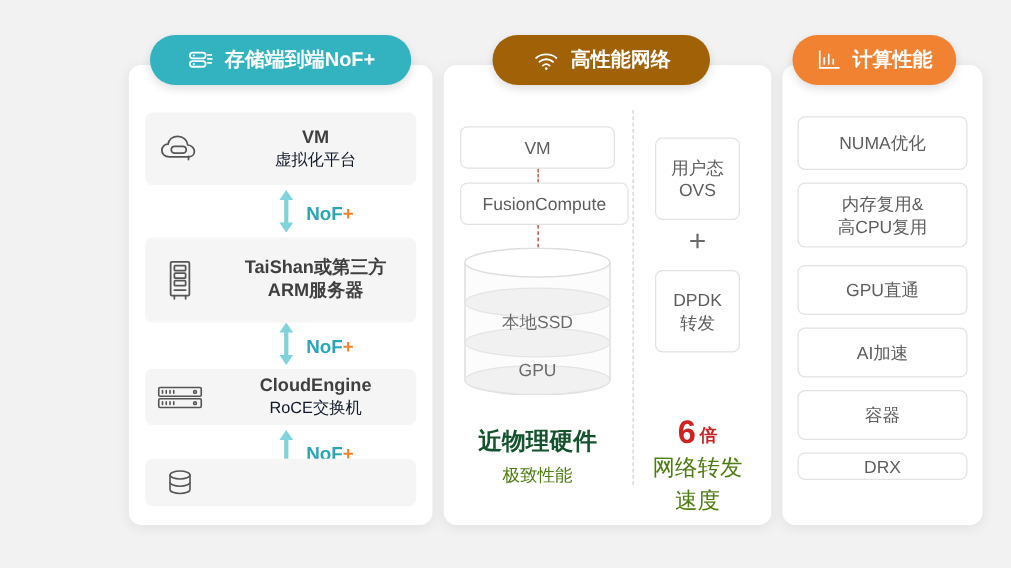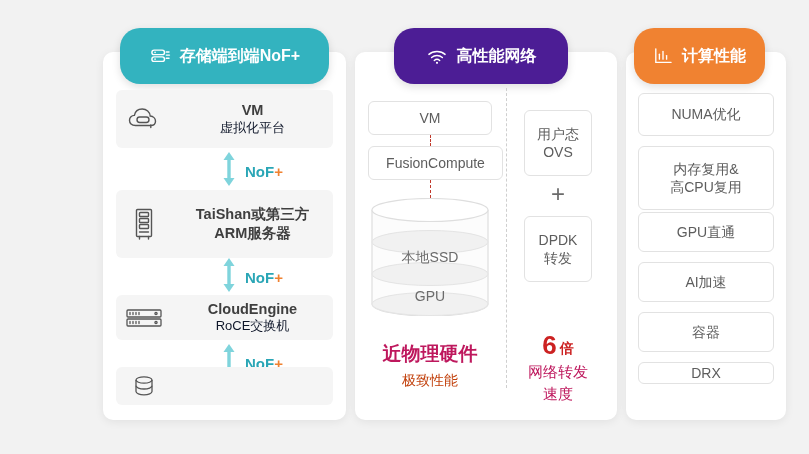--- a/index.html
+++ b/index.html
@@ -19,36 +19,36 @@
     border-radius:10px;
     box-shadow:0 2px 10px rgba(0,0,0,0.07);
   }
   #panel-storage{left:103px;top:52px;width:243px;height:368px;}
   #panel-network{left:355px;top:52px;width:262px;height:368px;}
   #panel-compute{left:626px;top:52px;width:160px;height:368px;}
 
   
   .pill{
     position:absolute;
-    height:56px;
+    height:40px;
     border-radius:20px;
     display:flex;
     align-items:center;
     justify-content:center;
     gap:9px;
     color:#ffffff;
     font-weight:bold;
     font-size:16px;
     box-shadow:0 3px 8px rgba(0,0,0,0.13);
     white-space:nowrap;
     padding:0 18px;
     box-sizing:border-box;
   }
   #pill-storage{left:120px;top:28px;width:209px;background:#33b3bf;}
-  #pill-network{left:394px;top:28px;width:174px;background:#4c1d95;}
+  #pill-network{left:394px;top:28px;width:174px;background:#a16207;}
   #pill-compute{left:634px;top:28px;width:131px;background:#f08231;}
   .pill .glyph{display:flex;align-items:center;}
 
   
   .gbox{
     position:absolute;
     background:#f5f5f5;
     border-radius:6px;
     display:flex;
     align-items:center;
@@ -128,42 +128,42 @@
     width:120px;text-align:center;
     font-size:14px;color:#6b6b6b;
   }
   #cl-lun{left:370px;top:221px;}
   #cl-ssd{left:370px;top:249px;}
   #cl-gpu{left:370px;top:288px;}
 
   
   .cap{position:absolute;text-align:center;}
   #cap-left{left:355px;top:340px;width:150px;}
-  #cap-left .big{font-size:19px;font-weight:bold;color:#be185d;line-height:1.5;}
-  #cap-left .small{font-size:14px;color:#c2410c;line-height:1.6;}
+  #cap-left .big{font-size:19px;font-weight:bold;color:#14532d;line-height:1.5;}
+  #cap-left .small{font-size:14px;color:#4d7c0f;line-height:1.6;}
   #cap-right{left:513px;top:330px;width:90px;}
   #cap-right .num{font-size:26px;font-weight:bold;color:#cc2222;vertical-align:-1px;}
   #cap-right .unit{font-size:14px;font-weight:bold;color:#cc2222;margin-left:3px;}
-  #cap-right .small{font-size:15px;color:#be185d;line-height:1.45;}
+  #cap-right .small{font-size:18px;color:#4d7c0f;line-height:1.45;}
 
   
   .cbox{
     position:absolute;
     left:638px;width:136px;
     background:#ffffff;
     border:1px solid #e2e2e2;
     border-radius:6px;
     display:flex;align-items:center;justify-content:center;
     text-align:center;
     font-size:14px;color:#5d5d5d;
     line-height:1.3;
     box-sizing:border-box;
   }
   #cbox-0{top:93px;height:43px;}
-  #cbox-1{top:146px;height:64px;}
+  #cbox-1{top:146px;height:52px;}
   #cbox-2{top:212px;height:40px;}
   #cbox-3{top:262px;height:40px;}
   #cbox-4{top:312px;height:40px;}
   #cbox-5{top:362px;height:22px;}
 </style>
 </head>
 <body>
 
 <div class="stage">
 

